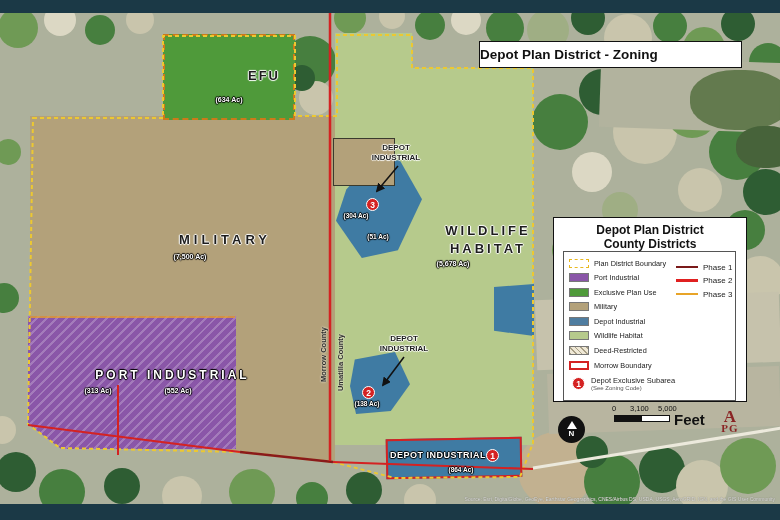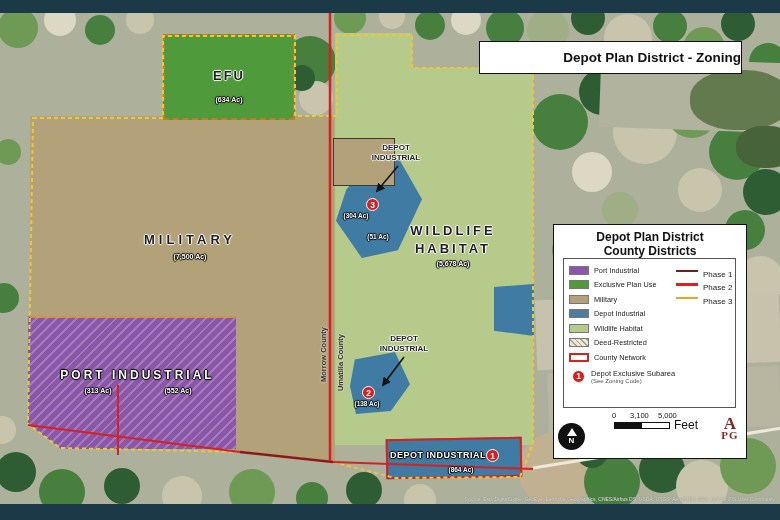--- a/index.html
+++ b/index.html
@@ -29,34 +29,34 @@
   .z-depot1{left:386px;top:438px;width:136px;height:40px;background:#3f7ba3;z-index:23;
     border:2px solid #d42222;box-sizing:border-box;transform:rotate(-1deg);}
   .z-depotE{left:494px;top:284px;width:40px;height:52px;background:#3f7ba3;z-index:23;
     clip-path:polygon(0 6%,100% 0,100% 100%,0 90%);}
   
   .lines{position:absolute;inset:0;z-index:30;pointer-events:none;}
   
   .lbl{position:absolute;z-index:40;text-align:center;}
   .halo-w{color:#1d1d1d;text-shadow:-1px 0 1px #fff,1px 0 1px #fff,0 -1px 1px #fff,0 1px 1px #fff;}
   .halo-b{color:#fff;text-shadow:-1px 0 1px #000,1px 0 1px #000,0 -1px 1px #000,0 1px 1px #000;}
-  .zone-name{font-weight:bold;font-size:13px;letter-spacing:4px;}
+  .zone-name{font-weight:bold;font-size:13px;letter-spacing:4px;padding-left:35px;}
   .zone-acres{font-size:7px;font-weight:bold;letter-spacing:0;}
   .depot-lbl{font-size:8px;font-weight:bold;line-height:1.2;}
   .num-circle{position:absolute;z-index:41;width:13px;height:13px;border-radius:50%;background:#d42222;
     border:1px solid #fff;color:#fff;font-size:8.5px;font-weight:bold;display:flex;align-items:center;
     justify-content:center;box-sizing:border-box;}
   .county-lbl{position:absolute;z-index:40;font-size:7.5px;font-weight:bold;color:#2d2d2d;
     text-shadow:0 0 2px #e6e2d2,0 0 2px #e6e2d2;transform:rotate(-90deg);width:80px;text-align:center;}
   
-  .title-box{position:absolute;left:479px;top:41px;width:263px;height:33px;background:#fff;
+  .title-box{position:absolute;left:479px;top:41px;width:263px;height:27px;background:#fff;
     border:1.5px solid #111;box-sizing:border-box;z-index:50;display:flex;align-items:center;
-    justify-content:flex-end;font-size:13.5px;font-weight:bold;color:#111;}
-  
-  .legend{position:absolute;left:553px;top:224px;width:194px;height:235px;background:#fff;
+    justify-content:flex-start;font-size:13.5px;font-weight:bold;color:#111;}
+  
+  .legend{position:absolute;left:553px;top:217px;width:194px;height:185px;background:#fff;
     border:1.5px solid #111;box-sizing:border-box;z-index:50;}
   .legend-title{position:absolute;top:5px;left:0;width:100%;text-align:center;font-size:12px;
     font-weight:bold;color:#111;line-height:1.2;}
   .legend-inner{position:absolute;left:9px;top:33px;width:173px;height:150px;border:1px solid #555;
     box-sizing:border-box;padding:5px 0 0 5px;}
   .li-row{display:flex;align-items:center;margin-bottom:2.6px;height:12px;}
   .swatch{width:20px;height:9px;border:1px solid #777;box-sizing:border-box;margin-right:5px;flex:none;}
   .sw-boundary{background:#fff;border:1.6px dashed #e8b820;}
   .sw-port{background:#8a56a8;}
   .sw-efu{background:#4f9a3a;}
@@ -65,31 +65,31 @@
   .sw-wildlife{background:#b6ca8c;}
   .sw-deed{background:repeating-linear-gradient(45deg,#a89f86 0 1px,rgba(0,0,0,0) 1px 4px),#efe8d6;}
   .sw-county{background:#fff;border:2px solid #d42222;}
   .li-label{font-size:7.3px;color:#222;white-space:nowrap;}
   .subarea-row{display:flex;align-items:flex-start;margin-top:5px;}
   .subarea-circle{position:static;flex:none;margin:1px 6px 0 3px;}
   .subarea-txt1{font-size:7.5px;color:#222;}
   .subarea-txt2{font-size:6px;color:#555;}
   .roadway{position:absolute;left:112px;top:6px;width:58px;}
   .roadway-title{font-size:10px;font-weight:bold;color:#111;line-height:1.15;}
-  .phase-row{display:flex;margin-top:4.5px;}
+  .phase-row{display:flex;align-items:center;margin-top:4.5px;}
   .phase-line{width:22px;height:2.6px;margin-right:5px;flex:none;}
   .ph1{background:#7a1a1a;}.ph2{background:#e02020;}.ph3{background:#e8a428;}
   .phase-label{font-size:8px;color:#222;}
   .scalebar{position:absolute;left:52px;top:186px;width:130px;height:26px;}
   .sb-ticks{position:relative;height:10px;font-size:7.5px;color:#111;}
   .sb-ticks span{position:absolute;top:0;}
   .sb-bar{position:absolute;left:8px;top:11px;width:54px;height:5px;border:1px solid #111;display:flex;}
   .sb-black{width:50%;background:#111;}
   .sb-white{width:50%;background:#fff;}
-  .sb-unit{position:absolute;left:68px;top:7px;font-size:12px;font-weight:normal;color:#111;}
+  .sb-unit{position:absolute;left:68px;top:7px;font-size:15px;font-weight:bold;color:#111;}
   .north{position:absolute;left:4px;top:198px;width:27px;height:27px;border-radius:50%;background:#111;
     display:flex;flex-direction:column;align-items:center;justify-content:center;}
   .north-tri{width:0;height:0;border-left:5px solid transparent;border-right:5px solid transparent;
     border-bottom:8px solid #fff;margin-bottom:1px;}
   .north-n{color:#fff;font-size:8px;font-weight:bold;line-height:1;}
   .apg{position:absolute;right:4px;top:192px;width:24px;text-align:center;color:#8a2424;
     font-family:"Liberation Serif",serif;line-height:.85;}
   .apg-a{font-size:17px;font-weight:bold;display:block;}
   .apg-pg{font-size:11px;font-weight:bold;display:block;letter-spacing:1px;}
   
@@ -219,20 +219,24 @@
     <span>Depot Plan District - Zoning</span>
   </div>
 
   <div class="legend">
     <div class="legend-title">
       <div>Depot Plan District</div>
       <div>County Districts</div>
     </div>
     <div class="legend-inner">
       <div class="li-row">
+        <span class="swatch sw-boundary"></span>
+        <span class="li-label">Plan District Boundary</span>
+      </div>
+      <div class="li-row">
         <span class="swatch sw-port"></span>
         <span class="li-label">Port Industrial</span>
       </div>
       <div class="li-row">
         <span class="swatch sw-efu"></span>
         <span class="li-label">Exclusive Plan Use</span>
       </div>
       <div class="li-row">
         <span class="swatch sw-military"></span>
         <span class="li-label">Military</span>
@@ -244,21 +248,21 @@
       <div class="li-row">
         <span class="swatch sw-wildlife"></span>
         <span class="li-label">Wildlife Habitat</span>
       </div>
       <div class="li-row">
         <span class="swatch sw-deed"></span>
         <span class="li-label">Deed-Restricted</span>
       </div>
       <div class="li-row">
         <span class="swatch sw-county"></span>
-        <span class="li-label">County Network</span>
+        <span class="li-label">Morrow Boundary</span>
       </div>
       <div class="subarea-row">
         <span class="num-circle subarea-circle">1</span>
         <span>
           <div class="subarea-txt1">Depot Exclusive Subarea</div>
           <div class="subarea-txt2">(See Zoning Code)</div>
         </span>
       </div>
       <div class="roadway">
         <div class="phase-row">

